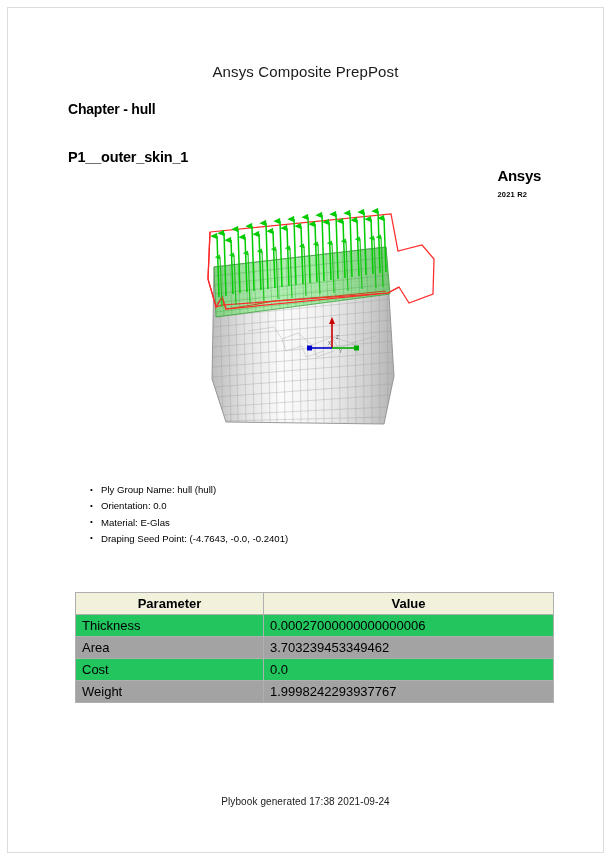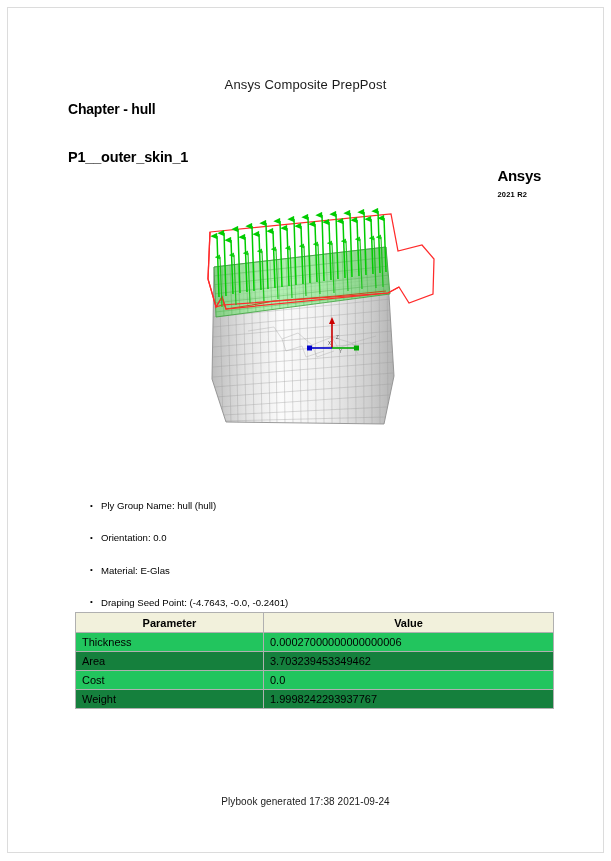--- a/index.html
+++ b/index.html
@@ -24,24 +24,24 @@
     height: 846px;
     background: #ffffff;
     border: 1px solid #dcdcdc;
     box-sizing: border-box;
   }
 
   
   .running-header {
     position: absolute;
     left: 0;
-    top: 69px;
+    top: 55px;
     width: 100%;
     text-align: center;
-    font-size: 13px;
+    font-size: 15px;
     color: #1a1a1a;
     letter-spacing: 0.15px;
   }
 
   
   .chapter-title {
     position: absolute;
     left: 60px;
     top: 93px;
     font-size: 14px;
@@ -98,39 +98,38 @@
     padding: 0;
     list-style: none;
     font-size: 9.6px;
     line-height: 16.3px;
     color: #000;
   }
   .info-list li {
     position: relative;
     padding-left: 11px;
     white-space: nowrap;
-    margin-top: 16px;
   }
   .info-list li::before {
     content: "\2022";
     position: absolute;
     left: 0;
     top: -0.5px;
     font-size: 8px;
     color: #000;
   }
 
   
   .param-table {
     position: absolute;
     left: 67px;
-    top: 604px;
+    top: 584px;
     width: 478px;
     border-collapse: collapse;
-    font-size: 11px;
+    font-size: 13px;
     table-layout: fixed;
   }
   .param-table th,
   .param-table td {
     border: 1px solid #b0b0b0;
     padding: 3px 6px;
     height: 12px;
     text-align: left;
     font-weight: normal;
     color: #000;
@@ -139,21 +138,21 @@
   }
   .param-table thead th {
     background: #f2f1dc;
     font-weight: bold;
     text-align: center;
     height: 13px;
   }
   .param-table col.c-param { width: 188px; }
   .param-table col.c-value { width: 290px; }
   .param-table tbody tr.odd td { background: #22c55e; }
-  .param-table tbody tr.even td { background: #15803d; }
+  .param-table tbody tr.even td { background: #a3a3a3; }
 
   
   .page-footer {
     position: absolute;
     left: 0;
     top: 788px;
     width: 100%;
     text-align: center;
     font-size: 10px;
     color: #1a1a1a;

